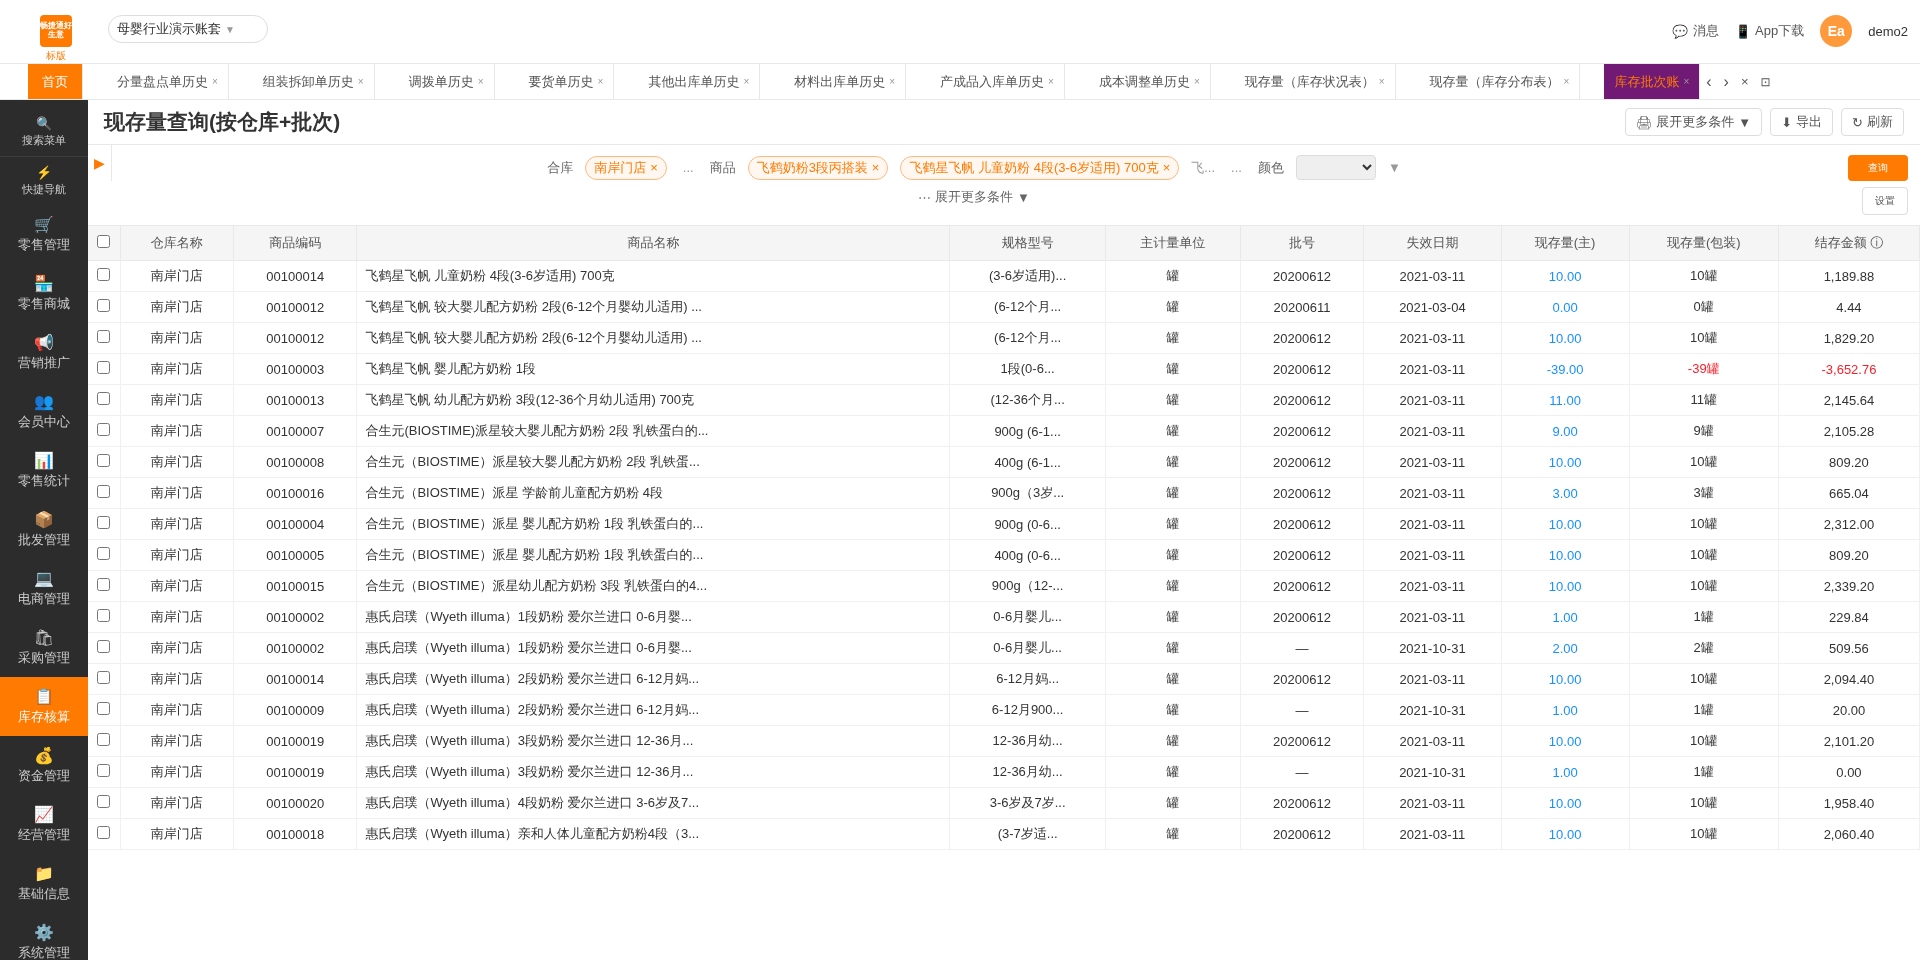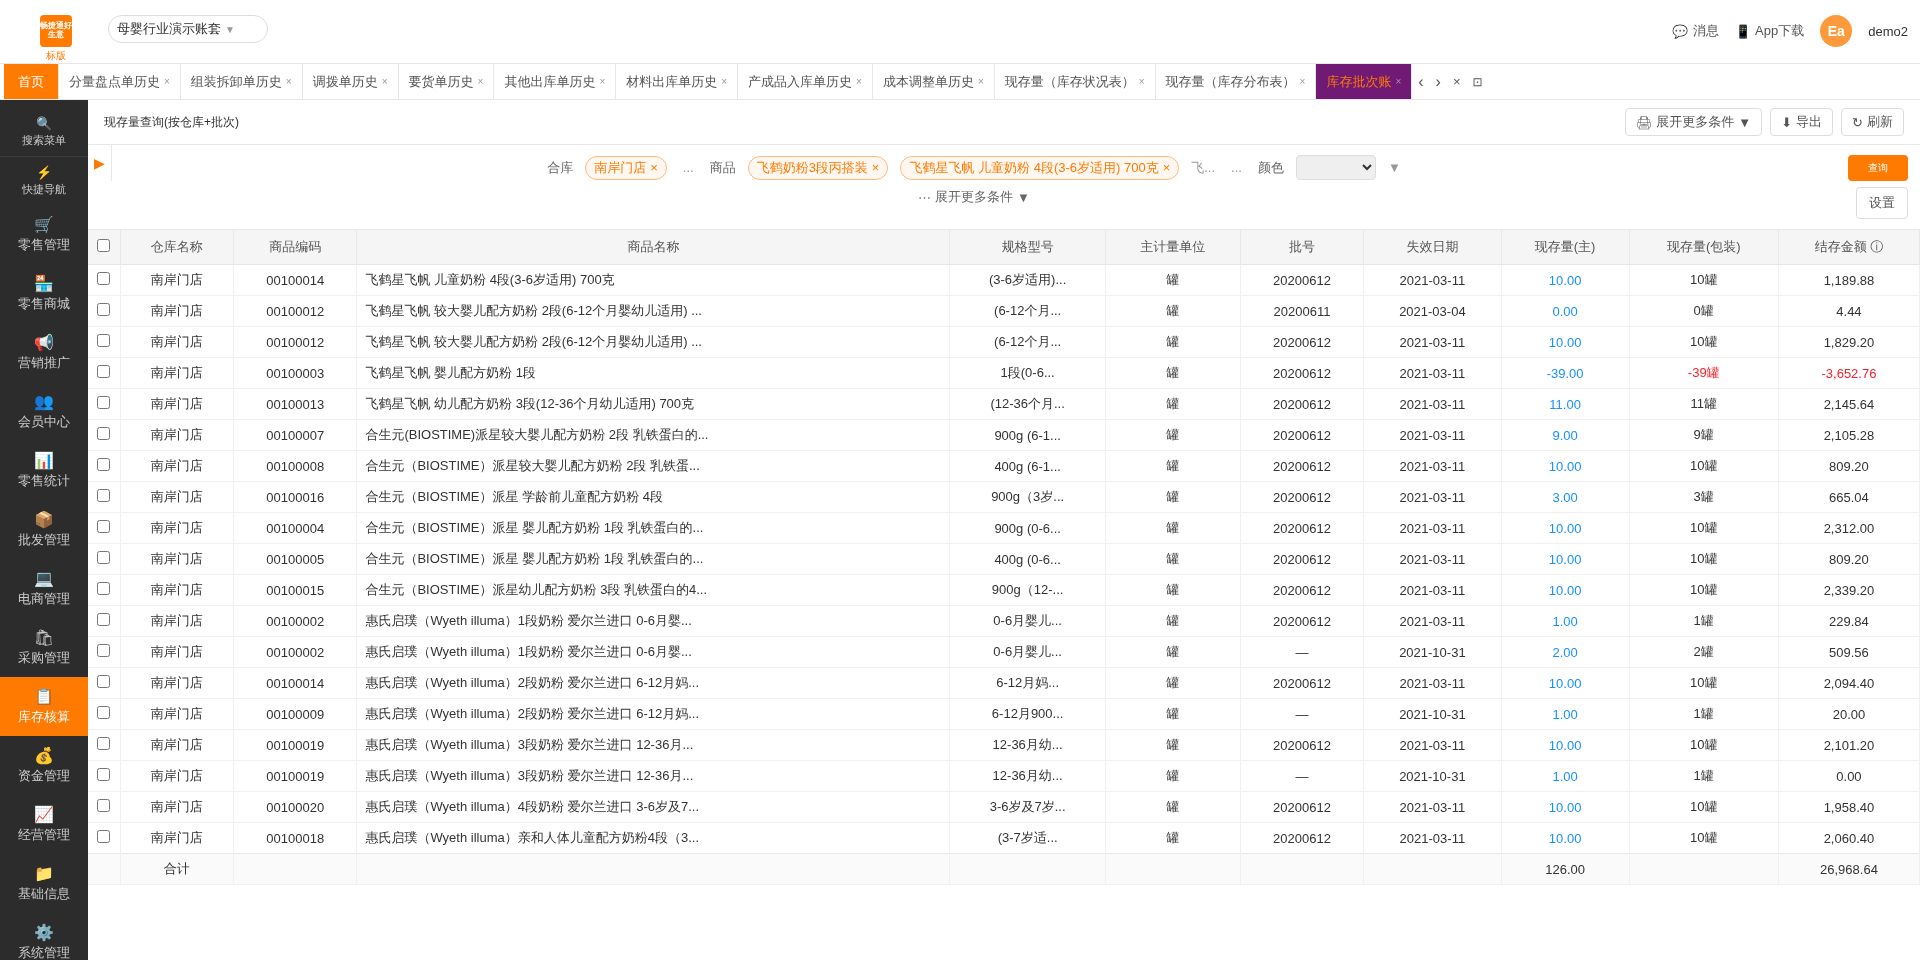--- a/index.html
+++ b/index.html
@@ -38,21 +38,21 @@
 
     
     .tab-bar {
       background: #fff; border-bottom: 1px solid #e8e8e8;
       display: flex; align-items: center; height: 36px; overflow: hidden;
       padding: 0 4px;
     }
     .tab-item {
       display: flex; align-items: center; padding: 0 10px; height: 36px;
       cursor: pointer; white-space: nowrap; color: #555; font-size: 12px;
-      border-right: 1px solid #e8e8e8; flex-shrink: 0;
+      border-right: 1px solid #e8e8e8; flex-shrink: 0; margin-left: 24px;
     }
     .tab-item.active { color: #ff7a00; background: #701a75; }
     .tab-item .tab-close { margin-left: 4px; color: #999; font-size: 10px; }
     .tab-home { background: #ff7a00; color: #fff; padding: 0 14px; }
     .tab-nav-btn { padding: 0 6px; cursor: pointer; color: #555; font-size: 16px; }
     .tab-close-all { padding: 0 6px; cursor: pointer; color: #555; }
 
     
     .main-layout { display: flex; height: calc(960px - 48px - 36px); }
 
@@ -75,21 +75,21 @@
     .sidebar-item .item-icon { font-size: 16px; margin-bottom: 2px; }
 
     
     .content { flex: 1; display: flex; flex-direction: column; overflow: hidden; }
 
     
     .page-header {
       background: #fff; padding: 8px 16px; border-bottom: 1px solid #e8e8e8;
       display: flex; align-items: center; justify-content: space-between;
     }
-    .page-title { font-size: 12px; color: #333; font-weight: 400; }
+    .page-title { font-size: 21px; color: #333; font-weight: 700; }
     .page-actions { display: flex; align-items: center; gap: 8px; }
     .btn-template {
       display: flex; align-items: center; gap: 4px;
       border: 1px solid #ddd; border-radius: 4px; padding: 4px 10px;
       cursor: pointer; color: #555; background: #fff;
     }
     .btn-export {
       display: flex; align-items: center; gap: 4px;
       border: 1px solid #ddd; border-radius: 4px; padding: 4px 10px;
       cursor: pointer; color: #555; background: #fff;
@@ -120,21 +120,21 @@
       min-width: 80px; color: #333;
     }
 
     
     .btn-query {
       background: #ff7a00; color: #fff; border: none; border-radius: 4px;
       padding: 6px 20px; cursor: pointer; font-size: 10px;
     }
     .btn-setting {
       background: #fff; color: #555; border: 1px solid #ddd; border-radius: 4px;
-      padding: 6px 12px; cursor: pointer; font-size: 13px;
+      padding: 6px 12px; cursor: pointer; font-size: 10px;
     }
 
     
     .table-container {
       flex: 1; overflow: auto; background: #fff;
       margin: 0; padding: 0;
     }
     table {
       width: 100%; border-collapse: collapse; font-size: 12px;
     }
@@ -650,31 +650,18 @@
               <td>00100018</td>
               <td class="text-left">惠氏启璞（Wyeth illuma）亲和人体儿童配方奶粉4段（3...</td>
               <td>(3-7岁适...</td>
               <td>罐</td>
               <td>20200612</td>
               <td>2021-03-11</td>
               <td class="link">10.00</td>
               <td>10罐</td>
               <td>2,060.40</td>
             </tr>
-            <tr class="summary-row">
-              <td></td>
-              <td style="font-weight: 500;">合计</td>
-              <td></td>
-              <td></td>
-              <td></td>
-              <td></td>
-              <td></td>
-              <td></td>
-              <td>126.00</td>
-              <td></td>
-              <td>26,968.64</td>
-            </tr>
           </tbody>
       </table>
     </div>
 
   </div>
 </div>
 
 </body></html>

